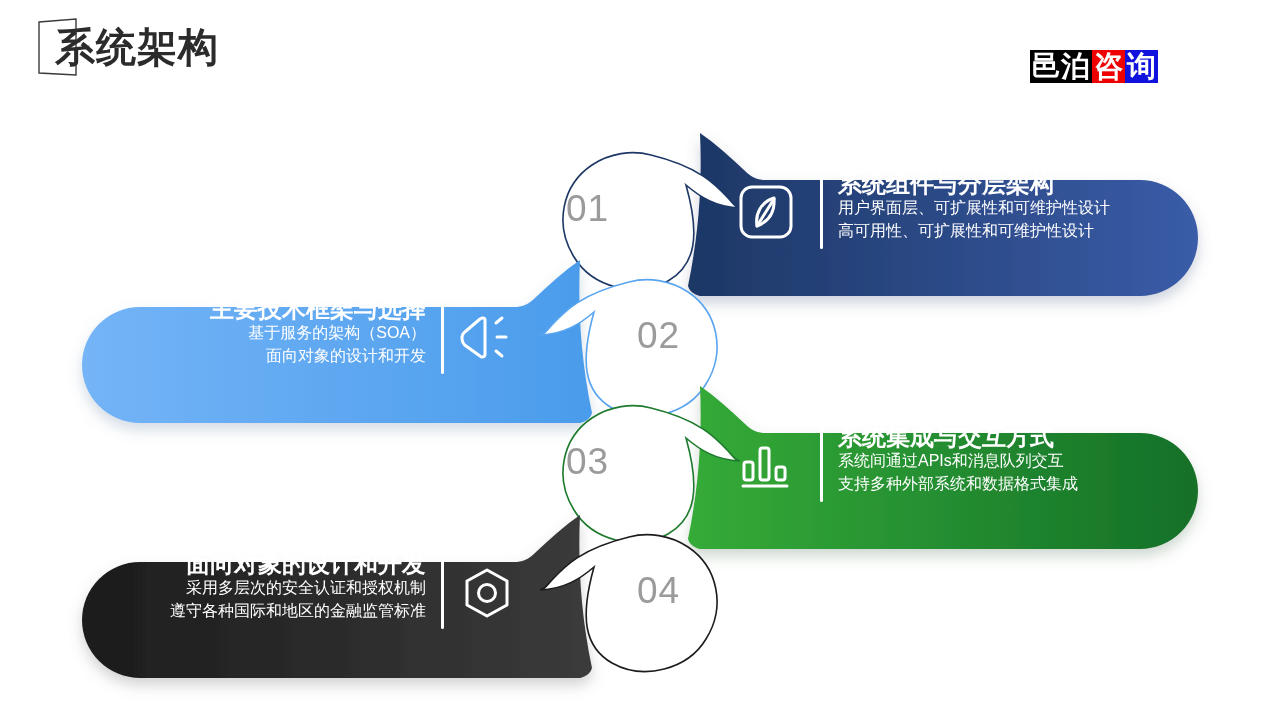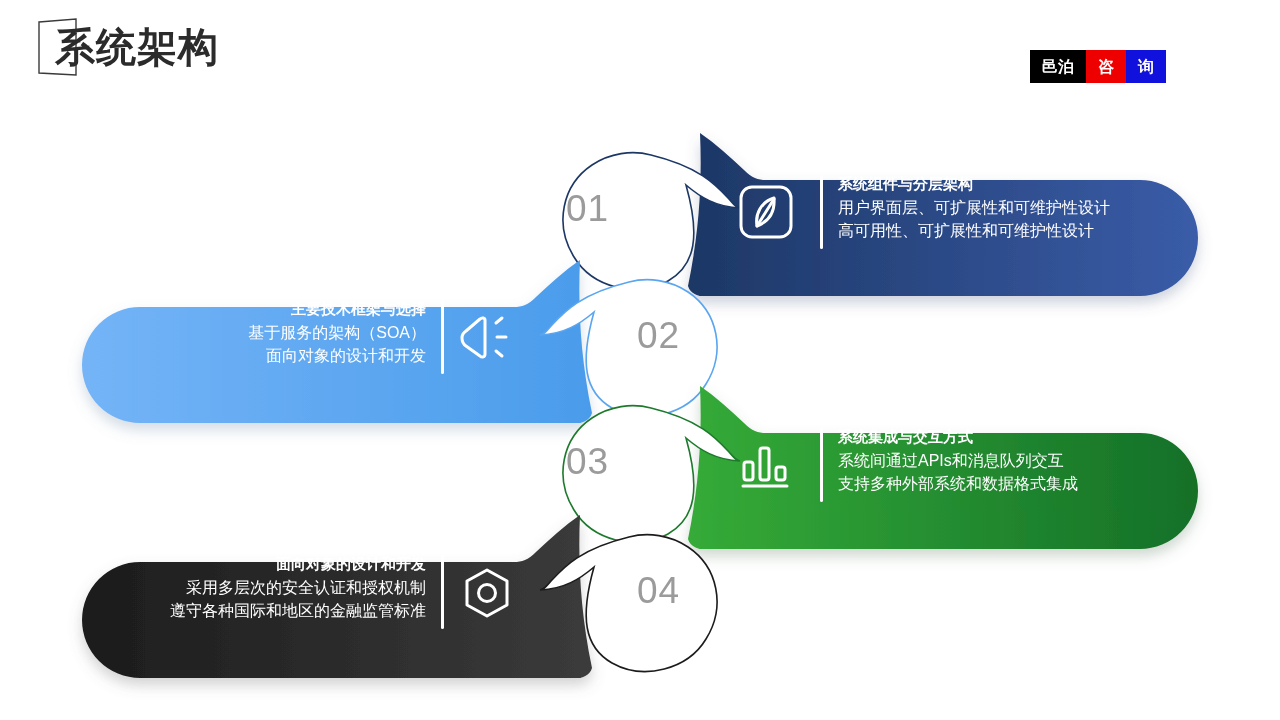--- a/index.html
+++ b/index.html
@@ -48,25 +48,25 @@
     top: 50px;
     height: 33px;
     display: flex;
     align-items: stretch;
   }
   .logo-seg {
     display: flex;
     align-items: center;
     justify-content: center;
     font-family: "DejaVu Sans", "Liberation Sans", sans-serif;
-    font-size: 16px;
+    font-size: 29px;
     font-weight: bold;
     color: #ffffff;
     line-height: 1;
-    padding: 0 12px;
+    padding: 0 2px;
   }
   .logo-black { background: #000000; }
   .logo-red   { background: #ee0000; }
   .logo-blue  { background: #1111dd; }
 
   
   .row {
     position: absolute;
     left: 0;
     width: 1280px;
@@ -89,21 +89,21 @@
     letter-spacing: 1px;
     line-height: 1;
     user-select: none;
   }
 
   .textblock {
     position: absolute;
     color: #ffffff;
   }
   .tb-title {
-    font-size: 15px;
+    font-size: 24px;
     font-weight: bold;
     line-height: 25px;
     white-space: nowrap;
   }
   .tb-line {
     font-size: 16px;
     font-weight: normal;
     line-height: 23px;
     white-space: nowrap;
   }

